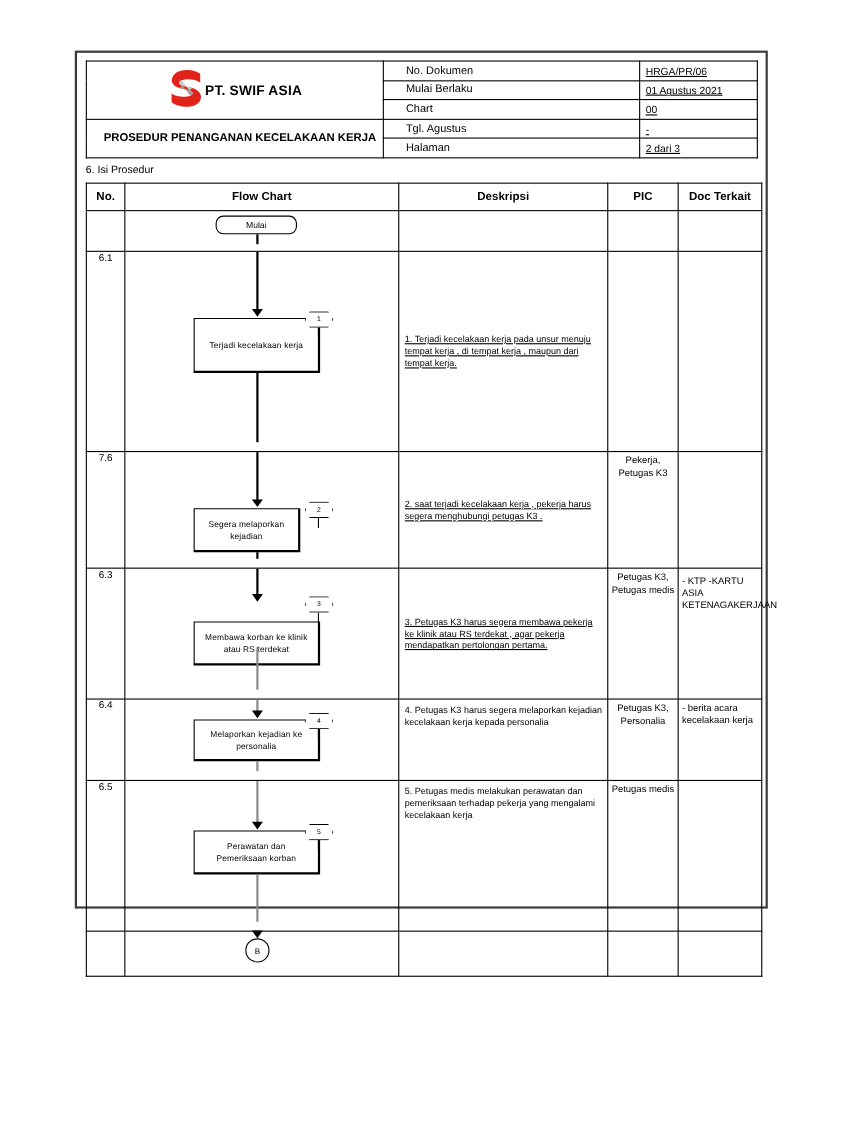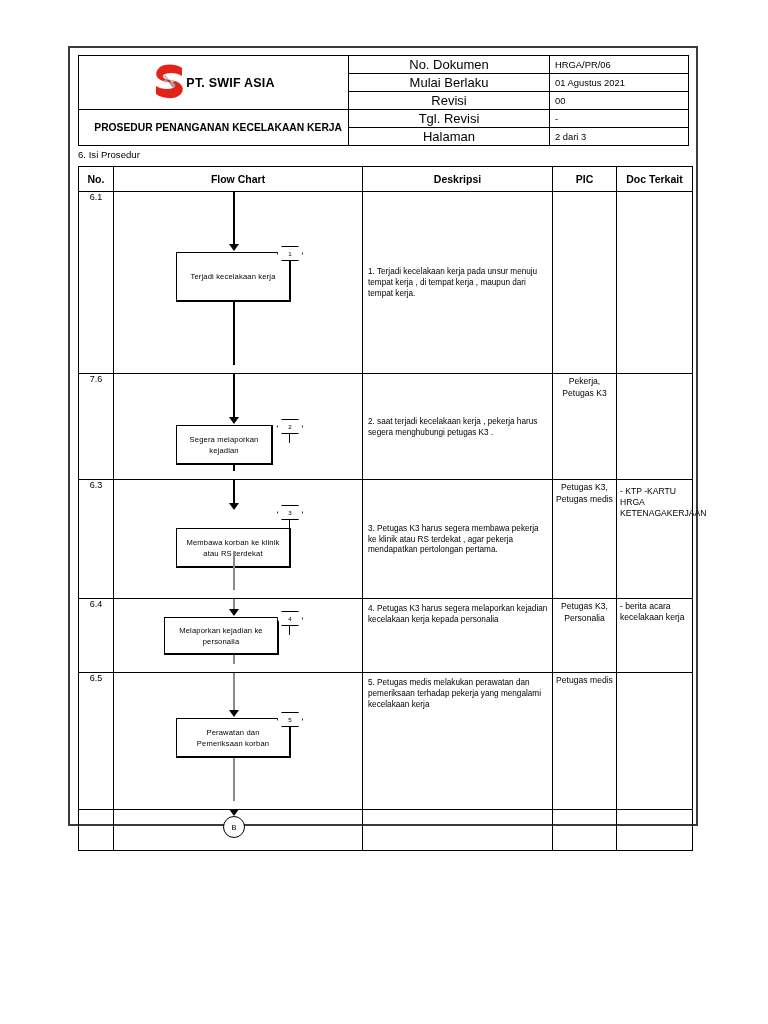--- a/index.html
+++ b/index.html
@@ -65,27 +65,27 @@
   .hdr-title-cell {
     width: 269px;
     text-align: right;
     font-size: 10.3px;
     font-weight: bold;
     line-height: 1.35;
     padding: 3px 6px !important;
   }
   .hdr-label {
     width: 192px;
-    font-size: 13px;
-    padding: 1px 4px !important;
-    text-align: center;
+    font-size: 10px;
+    padding: 1px 20px !important;
   }
   .hdr-value {
     font-size: 9.4px;
     padding: 1px 5px !important;
+    text-decoration: underline;
   }
 
   
   .logo-wrap {
     width: 34px;
     height: 40px;
     position: relative;
     flex: none;
   }
   .logo-wrap svg { display: block; }
@@ -134,21 +134,21 @@
     text-align: center;
     vertical-align: middle;
     font-size: 9px;
   }
   td.cell-flow { position: relative; }
   td.cell-desc {
     font-size: 8.2px;
     line-height: 1.34;
     padding: 5px 4px 3px 5px !important;
   }
-  td.cell-desc.mid { vertical-align: middle; }
+  td.cell-desc.mid { vertical-align: middle; text-decoration: underline; }
   td.cell-pic {
     font-size: 8.6px;
     line-height: 1.35;
     text-align: center;
     vertical-align: middle;
     padding: 2px 2px !important;
   }
   td.cell-doc {
     font-size: 8.6px;
     line-height: 1.3;
@@ -277,26 +277,26 @@
         </div>
       </td>
       <td class="hdr-label">No. Dokumen</td>
       <td class="hdr-value">HRGA/PR/06</td>
     </tr>
     <tr>
       <td class="hdr-label">Mulai Berlaku</td>
       <td class="hdr-value">01 Agustus 2021</td>
     </tr>
     <tr>
-      <td class="hdr-label">Revisi</td>
+      <td class="hdr-label">Chart</td>
       <td class="hdr-value">00</td>
     </tr>
     <tr>
       <td class="hdr-title-cell" rowspan="2">PROSEDUR PENANGANAN KECELAKAAN KERJA</td>
-      <td class="hdr-label">Tgl. Revisi</td>
+      <td class="hdr-label">Tgl. Agustus</td>
       <td class="hdr-value">-</td>
     </tr>
     <tr>
       <td class="hdr-label">Halaman</td>
       <td class="hdr-value">2 dari 3</td>
     </tr>
   </tbody>
     </table>
 </div>
 
@@ -308,20 +308,32 @@
       <tr>
         <th class="col-no">No.</th>
         <th class="col-flow">Flow Chart</th>
         <th class="col-desc">Deskripsi</th>
         <th class="col-pic">PIC</th>
         <th class="col-doc">Doc Terkait</th>
       </tr>
     </thead>
     <tbody>
 
+      <tr class="r-start">
+        <td class="cell-no"></td>
+        <td class="cell-flow">
+          <div class="flow-layer">
+            <div class="start-box" style="left:82px; top:4px; width:74px; height:17px;">Mulai</div>
+            <div class="vline" style="top:21px; height:9px;"></div>
+          </div>
+        </td>
+        <td class="cell-desc"></td>
+        <td class="cell-pic"></td>
+        <td class="cell-doc"></td>
+      </tr>
 
       <tr class="r-61">
         <td class="cell-no">6.1</td>
         <td class="cell-flow">
           <div class="flow-layer">
             <div class="vline" style="top:0px; height:55px;"></div>
             <div class="arrowhead" style="top:52px;"></div>
             <div class="proc-box" style="left:62px; top:60px; width:115px; height:50px;">Terjadi kecelakaan kerja</div>
             <div class="badge" style="left:163px; top:54px;">1</div>
             <div class="badge-stem" style="left:175px; top:69px;"></div>
@@ -357,30 +369,30 @@
             <div class="vline" style="top:0px; height:26px;"></div>
             <div class="arrowhead" style="top:23px;"></div>
             <div class="proc-box" style="left:62px; top:31px; width:115px; height:40px;margin-top:17px;">Membawa korban ke klinik atau RS terdekat</div>
             <div class="badge" style="left:163px; top:25px;">3</div>
             <div class="badge-stem" style="left:175px; top:40px;"></div>
             <div class="vline grey" style="top:71px; height:39px;"></div>
           </div>
         </td>
         <td class="cell-desc mid">3. Petugas K3 harus segera membawa pekerja ke klinik atau RS terdekat , agar pekerja mendapatkan pertolongan pertama.</td>
         <td class="cell-pic">Petugas K3, Petugas medis</td>
-        <td class="cell-doc topal">- KTP -KARTU HRGA KETENAGAKERJAAN</td>
+        <td class="cell-doc topal">- KTP -KARTU ASIA KETENAGAKERJAAN</td>
       </tr>
 
       <tr class="r-64">
         <td class="cell-no">6.4</td>
         <td class="cell-flow">
           <div class="flow-layer">
             <div class="vline grey" style="top:0px; height:13px;"></div>
             <div class="arrowhead" style="top:10px;"></div>
-            <div class="proc-box" style="left:50px; top:18px; width:115px; height:38px;">Melaporkan kejadian ke personalia</div>
+            <div class="proc-box" style="left:62px; top:18px; width:115px; height:38px;">Melaporkan kejadian ke personalia</div>
             <div class="badge" style="left:163px; top:12px;">4</div>
             <div class="badge-stem" style="left:175px; top:27px;"></div>
             <div class="vline grey" style="top:56px; height:9px;"></div>
           </div>
         </td>
         <td class="cell-desc">4. Petugas K3 harus segera melaporkan kejadian kecelakaan kerja kepada personalia</td>
         <td class="cell-pic">Petugas K3, Personalia</td>
         <td class="cell-doc">- berita acara kecelakaan kerja</td>
       </tr>
 

